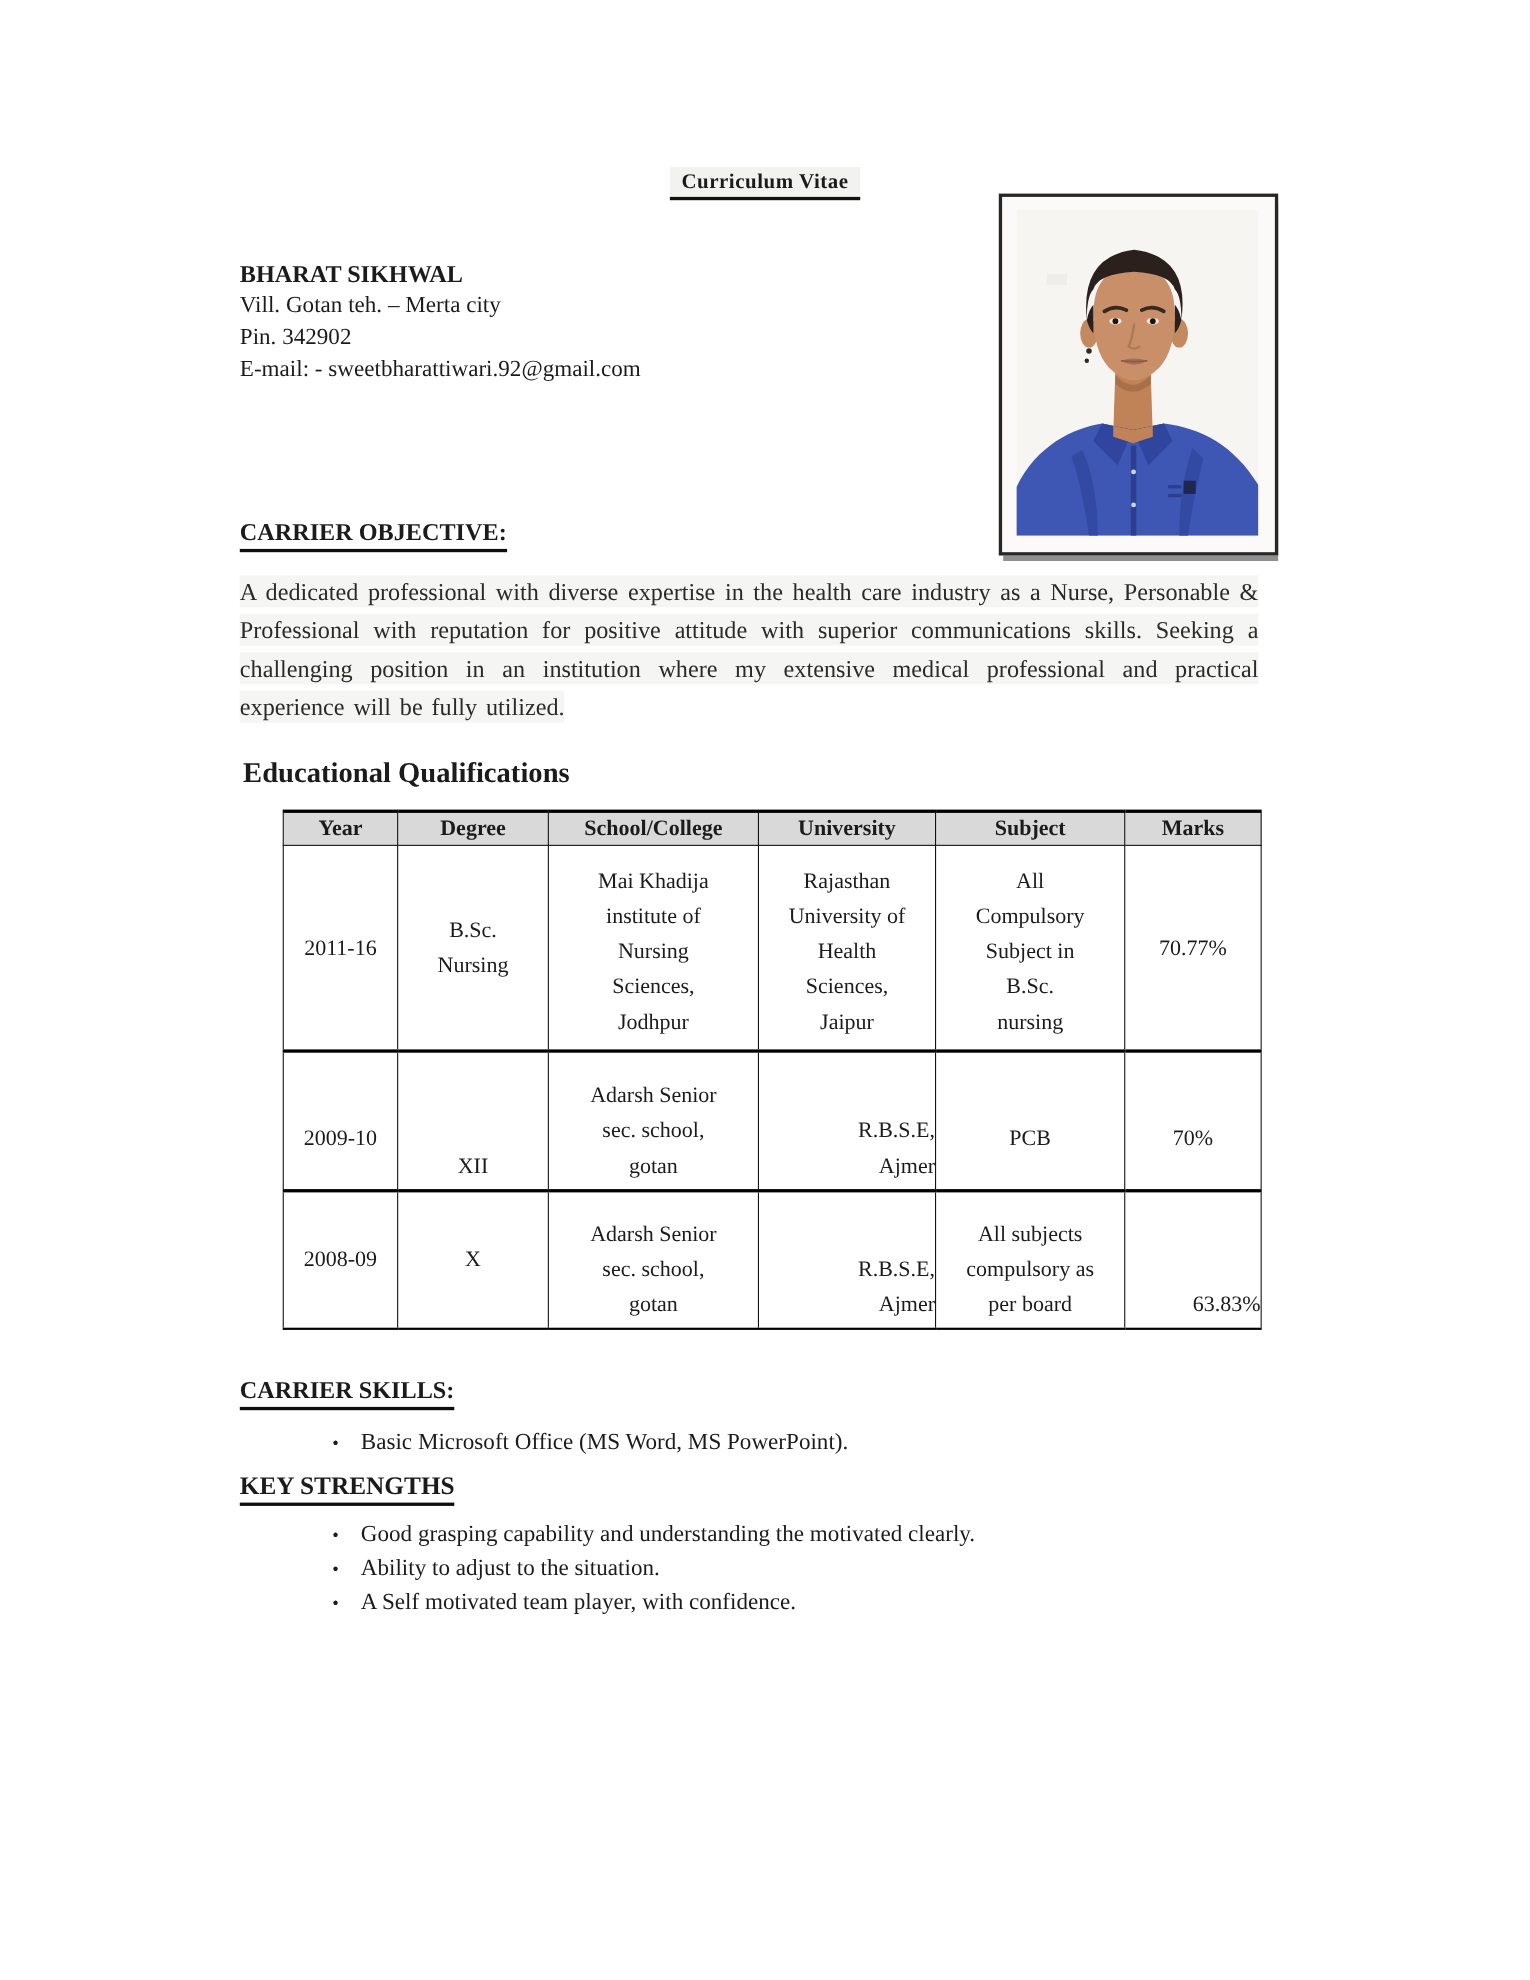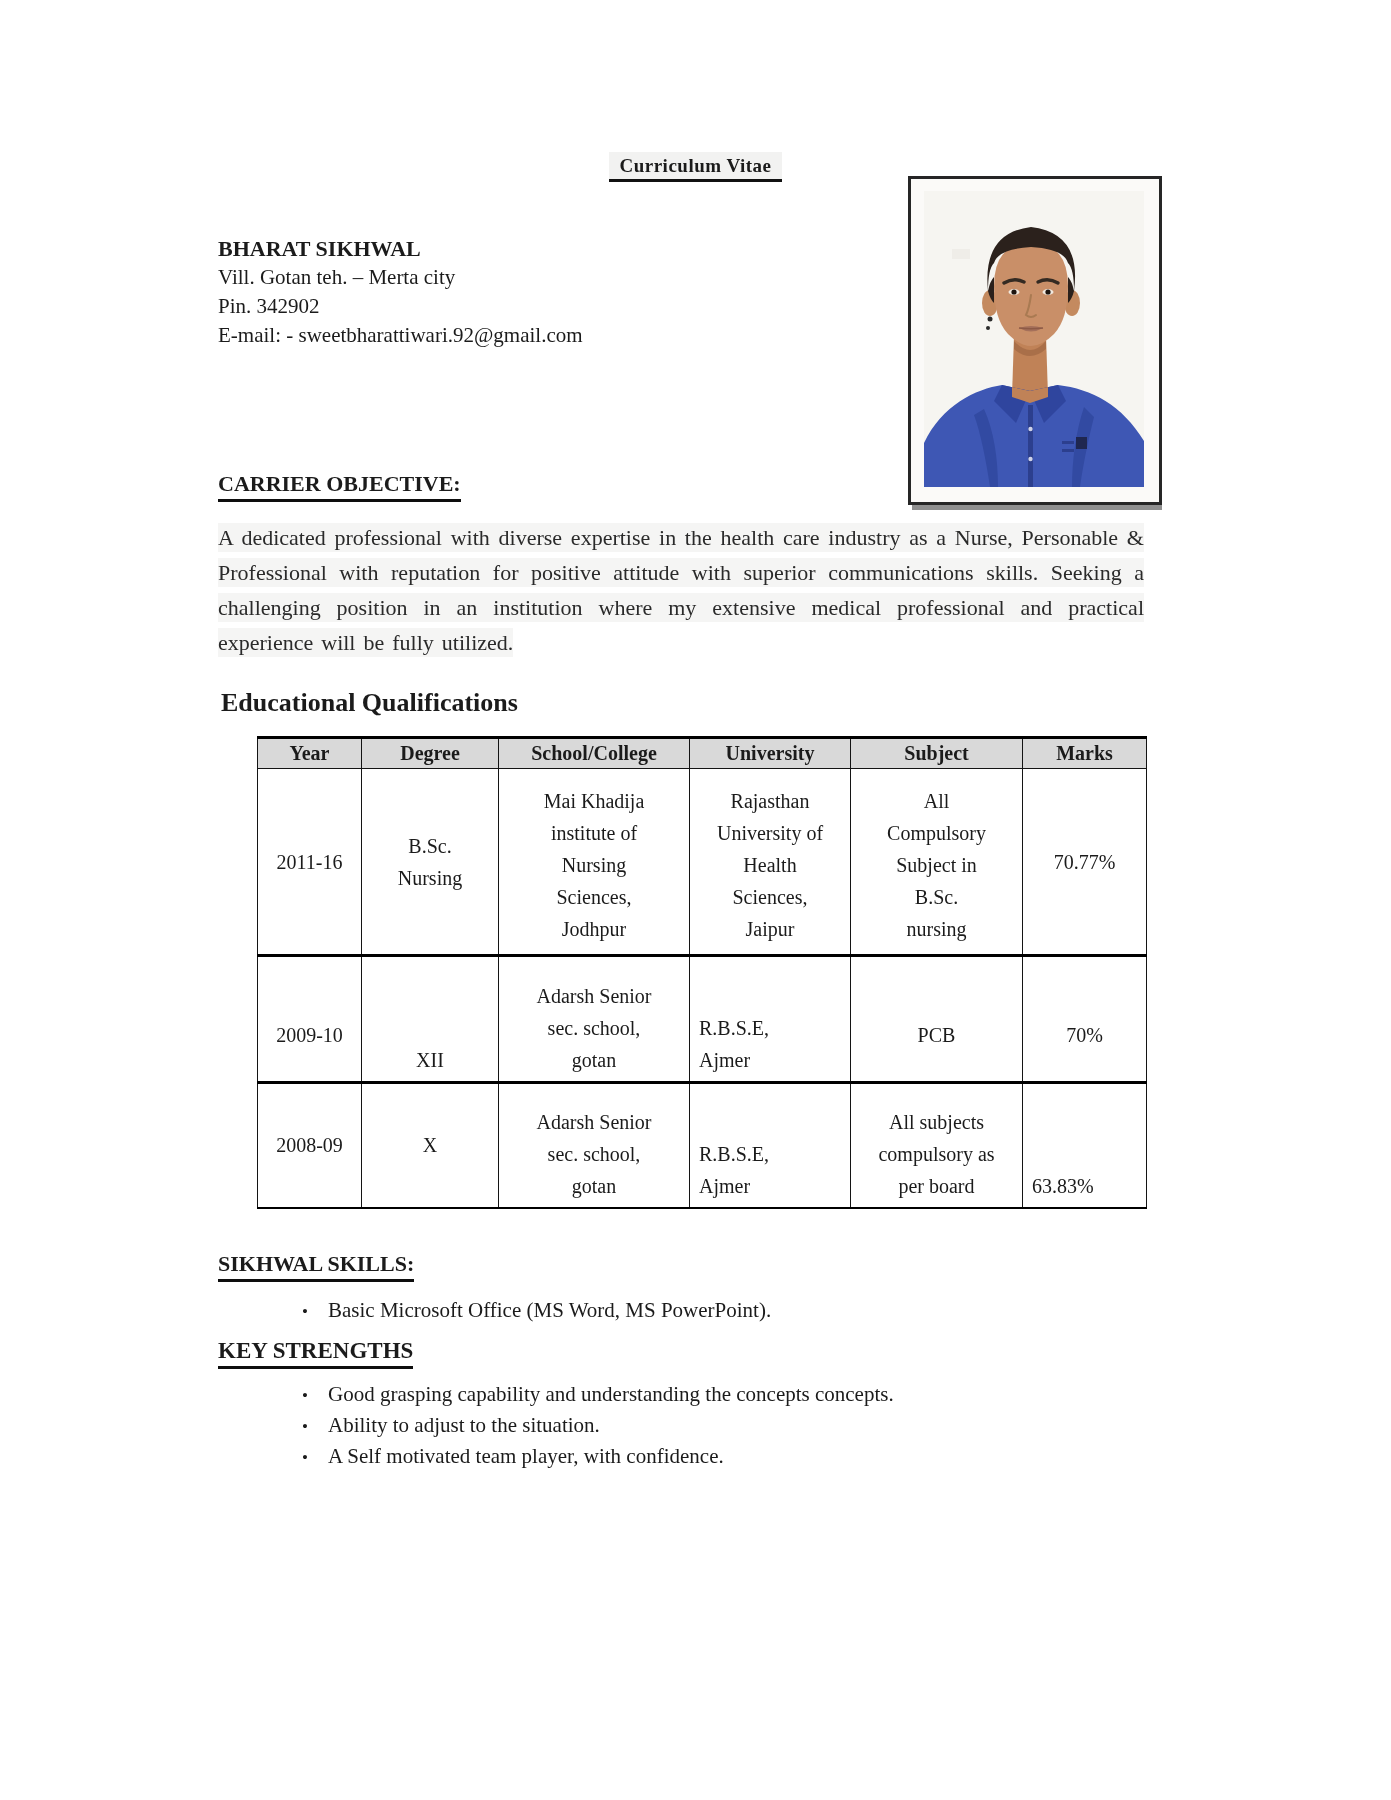--- a/index.html
+++ b/index.html
@@ -93,21 +93,21 @@
   }
   table.edu td { white-space:pre-line; line-height:32px; }
   tr.r1 { height:187px; }
   tr.r2 { height:127px; }
   tr.r3 { height:125px; }
   tr.r1 td, tr.r2 td { border-bottom:3px solid #000; }
   tr.r3 td { border-bottom:2px solid #000; }
   table.edu .va-t { vertical-align:top; padding-top:16px; }
   table.edu .va-b { vertical-align:bottom; padding-bottom:5px; }
   table.edu .va-b1 { vertical-align:bottom; padding-bottom:30px; }
-  table.edu .ta-l { text-align:left; padding-left:9px; }
+  table.edu .ta-l { text-align:right; padding-left:9px; }
   
   .bullet-list { position:absolute; left:302px; font-size:21px; }
   .bullet-item { line-height:29.5px; }
   .bullet-item .dot {
     display:inline-block; width:26px;
     font-size:17px; vertical-align:middle;
   }
   
 </style>
 </head>
@@ -247,34 +247,34 @@
 Ajmer</td>
         <td class="va-b">All  subjects
 compulsory as
 per board</td>
         <td class="va-b ta-l">63.83%</td>
       </tr>
     </tbody>
   </table>
 
   <div class="sec-heading" style="top:1251px;">
-    <span>SIKHWAL SKILLS:</span>
+    <span>CARRIER SKILLS:</span>
   </div>
   <div class="bullet-list" style="top:1296px;">
     <div class="bullet-item">
       <span class="dot">•</span><span>Basic Microsoft Office (MS Word, MS PowerPoint).</span>
     </div>
   </div>
 
   <div class="sec-heading" style="top:1338px; font-size:23px;">
     <span>KEY STRENGTHS</span>
   </div>
   <div class="bullet-list" style="top:1380px;">
     <div class="bullet-item">
-      <span class="dot">•</span><span>Good grasping capability and understanding the concepts concepts.</span>
+      <span class="dot">•</span><span>Good grasping capability and understanding the motivated clearly.</span>
     </div>
     <div class="bullet-item">
       <span class="dot">•</span><span>Ability to adjust to the situation.</span>
     </div>
     <div class="bullet-item">
       <span class="dot">•</span><span>A Self motivated team player, with confidence.</span>
     </div>
   </div>
 
 </div>

